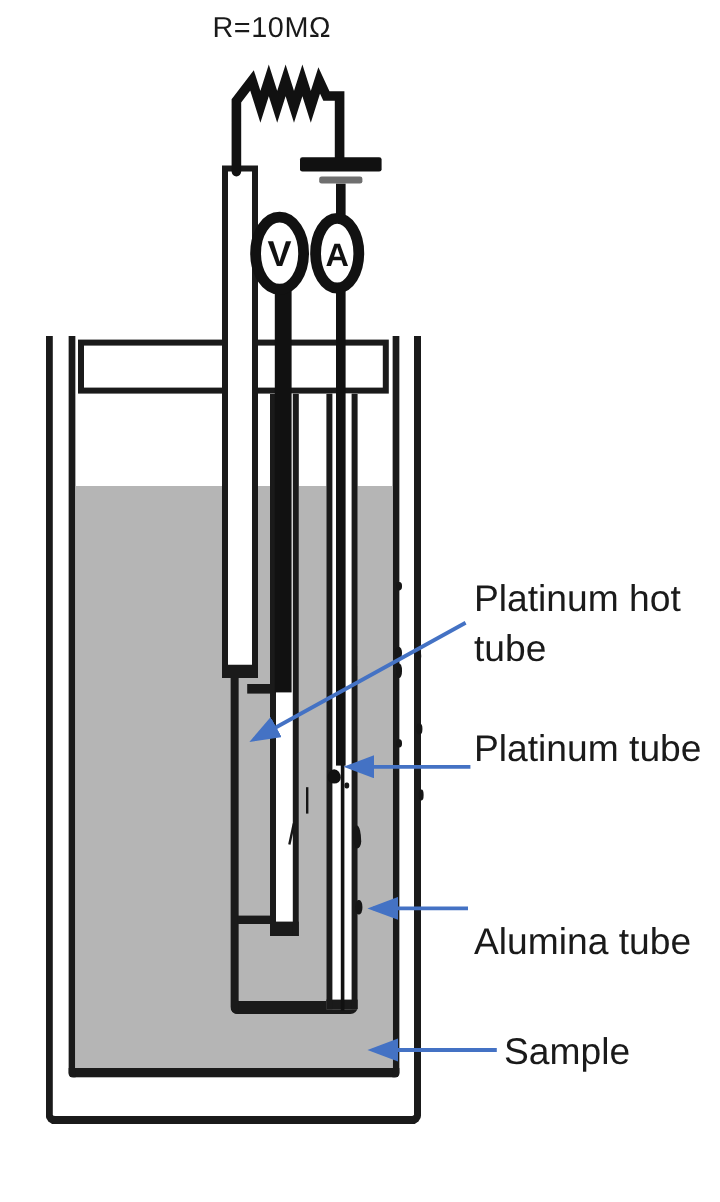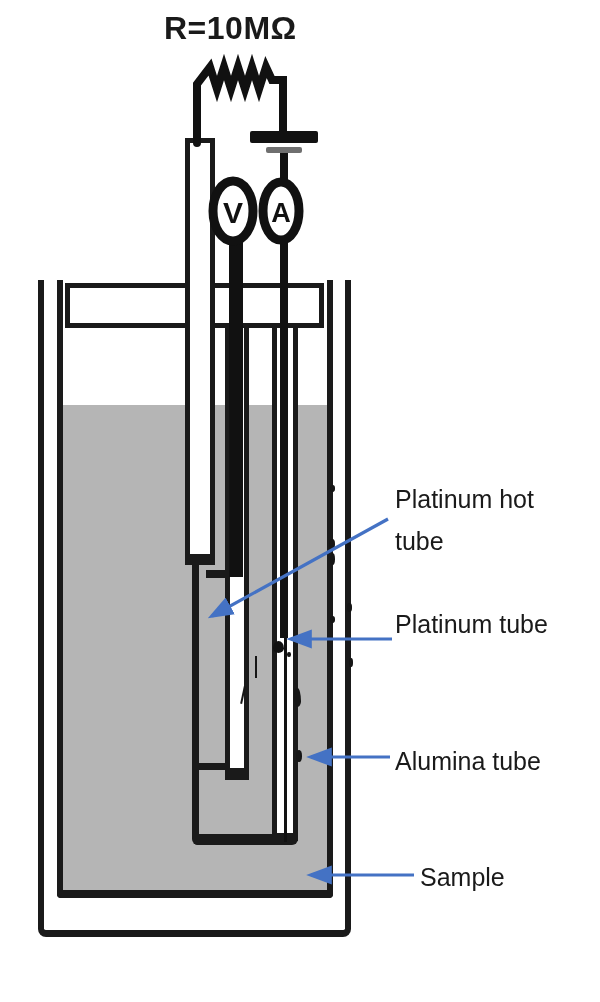--- a/index.html
+++ b/index.html
@@ -50,25 +50,25 @@
   .w1{left:229px;top:237px;width:14px;height:340px;background:#111;}
   .w2{left:284px;top:630px;width:3px;height:212px;background:#111;}
   .w2-blob{left:273px;top:641px;width:11px;height:12px;background:#111;border-radius:50% 50% 50% 50%/60% 60% 40% 40%;}
   .a-wire-top{left:280px;top:153px;width:8px;height:34px;background:#111;}
   .a-wire-mid{left:280px;top:238px;width:8px;height:400px;background:#111;}
   
   .meter-letter{position:absolute;width:40px;text-align:center;font-weight:bold;color:#111;}
   .v-letter{left:213px;top:196px;font-size:30px;}
   .a-letter{left:261px;top:198px;font-size:27px;}
   
-  .resistor-label{left:164px;top:10px;font-size:32px;font-weight:700;letter-spacing:.5px;white-space:nowrap;}
-  .callout{position:absolute;font-size:25px;color:#1a1a1a;white-space:nowrap;line-height:42px;}
+  .resistor-label{left:177px;top:10px;font-size:24px;font-weight:400;letter-spacing:.5px;white-space:nowrap;}
+  .callout{position:absolute;font-size:31px;color:#1a1a1a;white-space:nowrap;line-height:42px;}
   .callout-hotwire{left:395px;top:478px;}
   .callout-ptwire{left:395px;top:603px;}
-  .callout-alumina{left:395px;top:740px;}
+  .callout-alumina{left:395px;top:764px;}
   .callout-sample{left:420px;top:856px;}
   
   .speck{position:absolute;background:#161616;border-radius:45%;}
   svg.overlay{position:absolute;left:0;top:0;pointer-events:none;}
 </style>
 </head>
 <body>
 
 <div class="stage">
 

